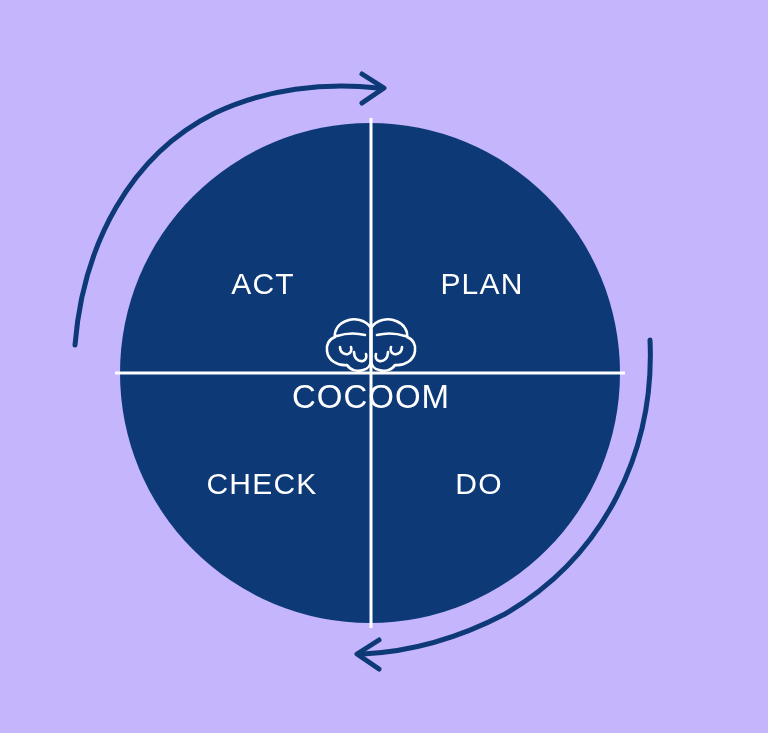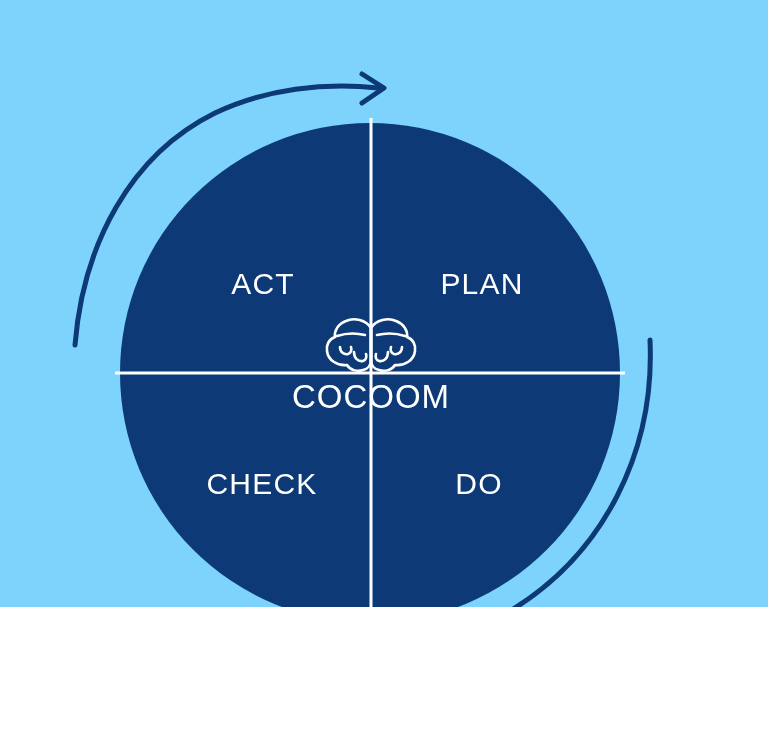--- a/index.html
+++ b/index.html
@@ -7,22 +7,22 @@
     margin: 0;
     padding: 0;
     background: #ffffff;
   }
   body {
     font-family: "Liberation Sans", sans-serif;
   }
   #stage {
     position: relative;
     width: 768px;
-    height: 607px;
-    background: #7dd3fc;
+    height: 733px;
+    background: #c4b5fd;
     overflow: hidden;
   }
   #stage svg {
     position: absolute;
     left: 0;
     top: 0;
     width: 768px;
     height: 733px;
     display: block;
   }

